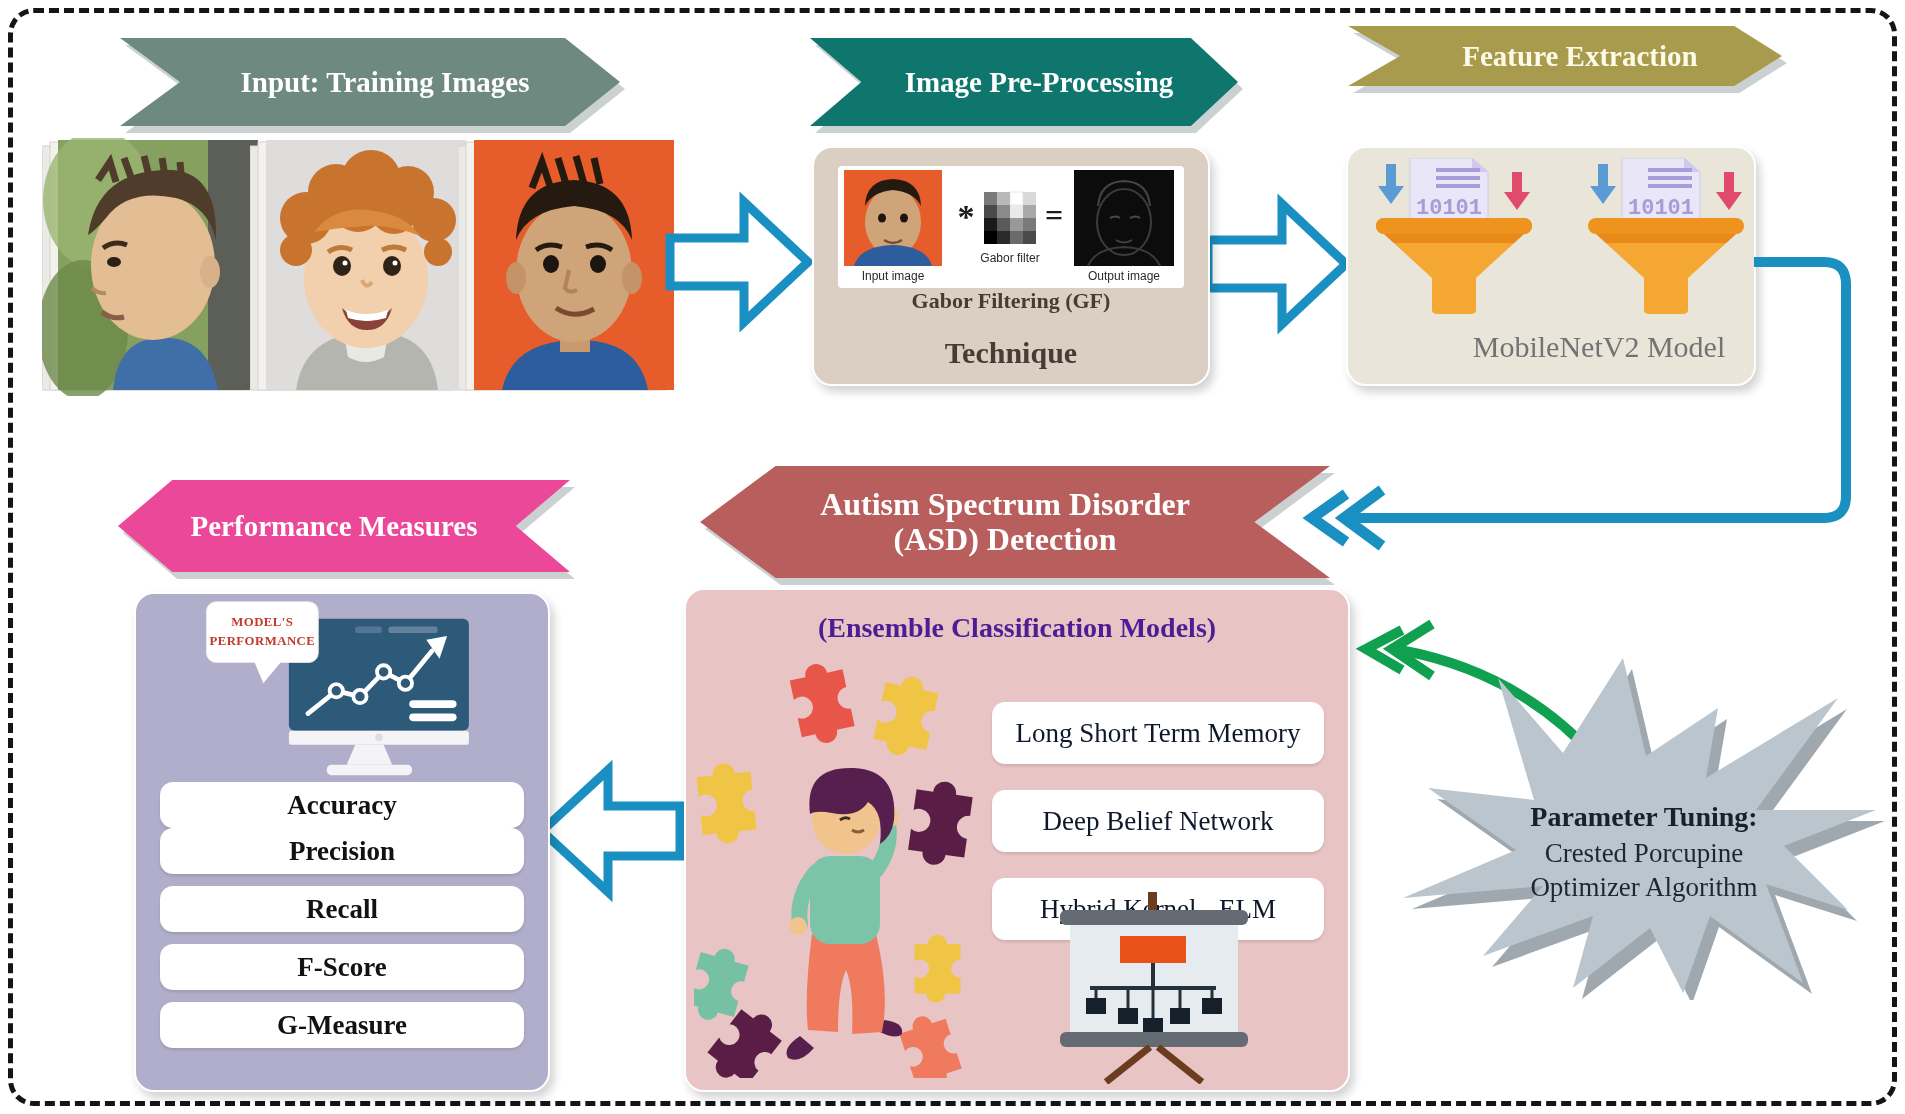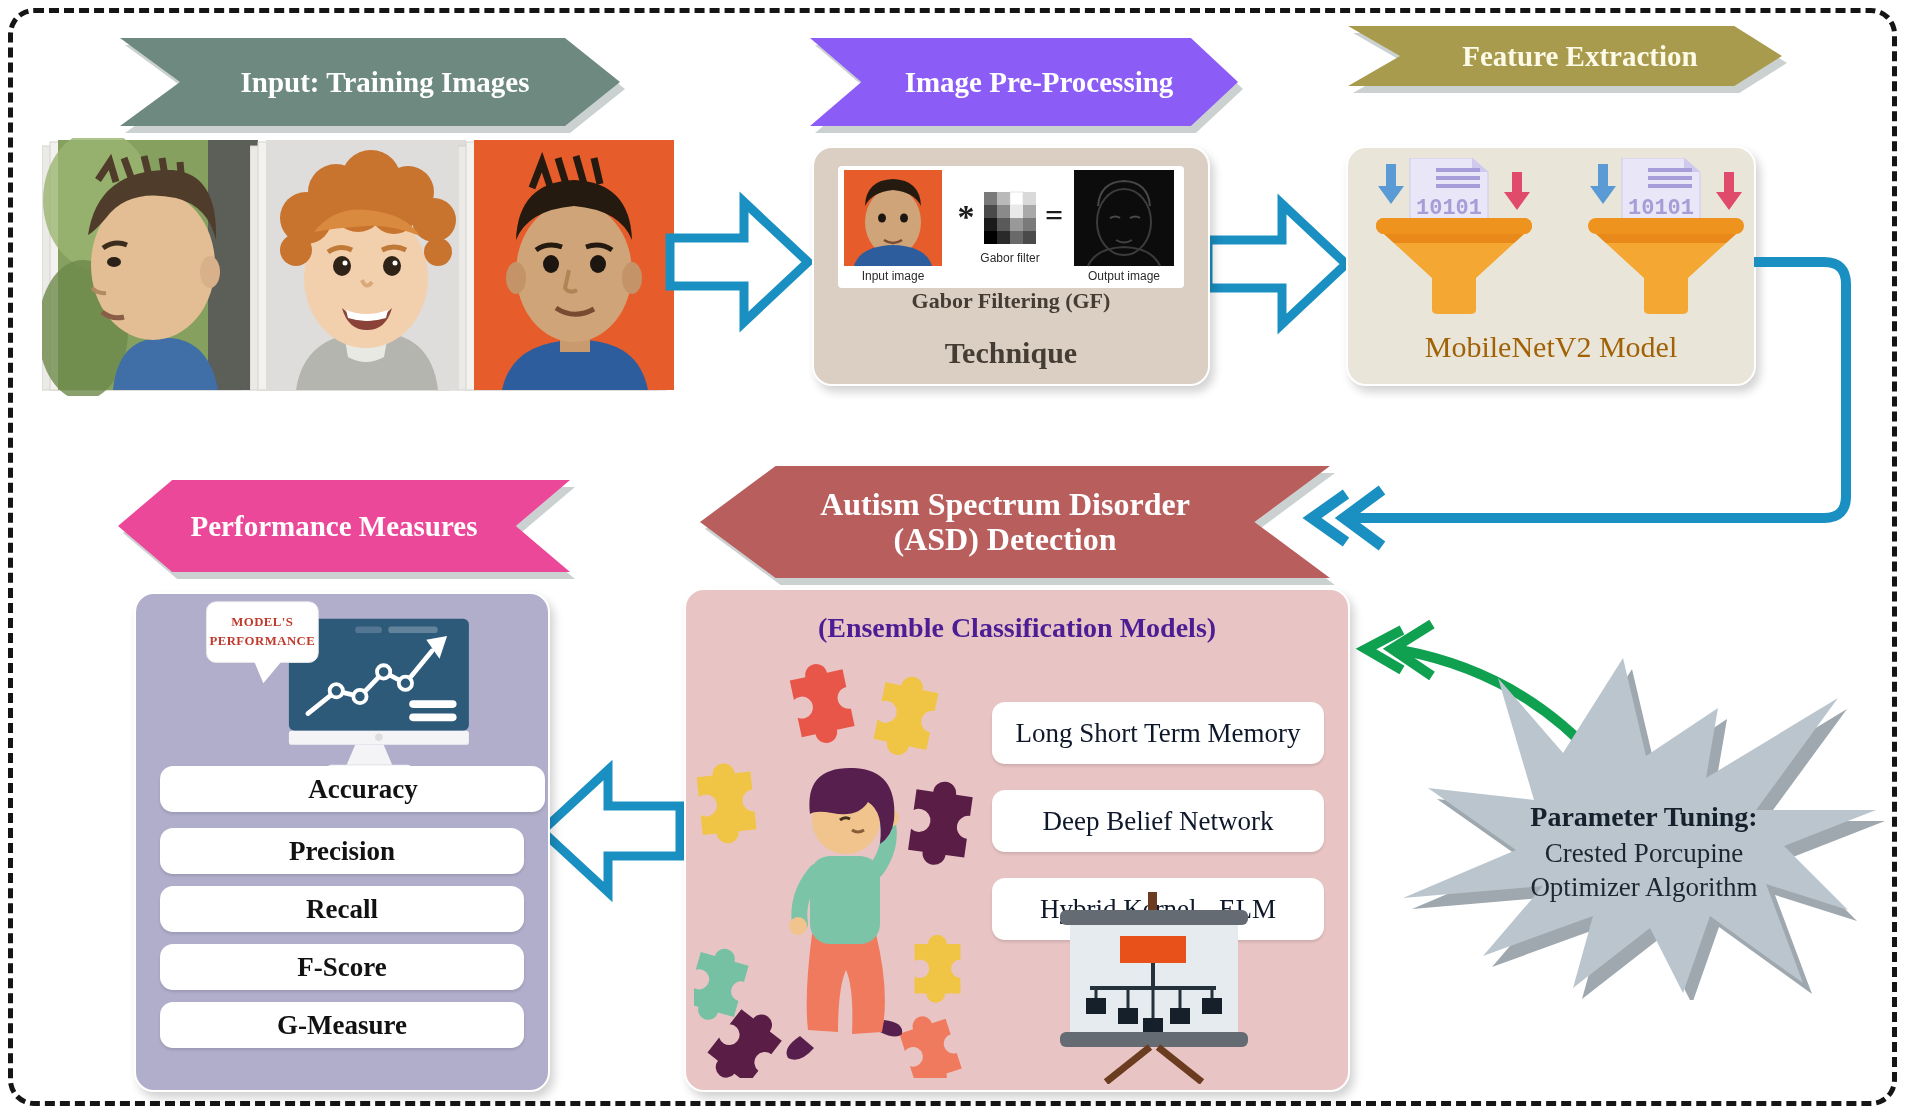--- a/index.html
+++ b/index.html
@@ -30,21 +30,21 @@
 
 <div class="canvas noselect">
   <div class="outer-border"></div>
 
   <div class="banner" style="left:120px;top:38px;width:470px;height:88px;">
     <div class="shape pt-right" style="background:#6e8a80;">
       <span>Input: Training Images</span>
     </div>
   </div>
   <div class="banner" style="left:810px;top:38px;width:398px;height:88px;">
-    <div class="shape pt-right" style="background:#8b5cf6;text-align:right;">
+    <div class="shape pt-right" style="background:#0f766e;text-align:right;">
       <span>Image Pre-Processing</span>
     </div>
   </div>
   <div class="banner" style="left:1348px;top:26px;width:404px;height:60px;">
     <div class="shape pt-right" style="background:#a89b4d;color:#fdfbe8;">
       <span>Feature Extraction</span>
     </div>
   </div>
 
   <svg class="overlay" style="left:42px;top:138px;" width="216" height="258" viewBox="0 0 216 258">
@@ -221,21 +221,21 @@
           <path d="M138,14 v20 h-8 l13,18 13,-18 h-8 V14 z" fill="#e04a6b"></path>
           <g>
             <rect x="2" y="60" width="156" height="16" rx="8" fill="#ef931f"></rect>
             <path d="M10,76 h140 l-48,44 v14 h-44 v-14 z" fill="#f5a733"></path>
             <path d="M58,134 h44 v18 q0,4 -6,4 h-32 q-6,0 -6,-4 z" fill="#f5a733"></path>
             <path d="M10,76 h140 l-10,9 h-120 z" fill="#e8891a"></path>
           </g>
         </g>
       </g>
     </svg>
-    <div class="caption" style="top:182px;font-size:30px;color:#a16207;font-weight:400;">MobileNetV2 Model</div>
+    <div class="caption" style="top:182px;font-size:30px;color:#737373;font-weight:400;margin-left:48px;">MobileNetV2 Model</div>
   </div>
 
   <svg class="overlay" width="1905" height="1114" viewBox="0 0 1905 1114">
 
     <g fill="none" stroke="#1a8fc1" stroke-width="10">
       <path d="M1754 262 H1824 Q1846 262 1846 284 V496 Q1846 518 1824 518 H1348"></path>
       <path d="M1382 490 L1344 518 L1382 546" stroke-width="11"></path>
       <path d="M1346 494 L1312 518 L1346 542" stroke-width="11"></path>
     </g>
 
@@ -275,21 +275,21 @@
       <circle cx="190" cy="147" r="4" fill="#ddd"></circle>
       <path d="M165,155 h30 l9,21 h-48 z" fill="#f4f4f6"></path>
       <rect x="135" y="176" width="90" height="11" rx="5" fill="#f4f4f6"></rect>
       <g>
         <rect x="8" y="4" width="118" height="64" rx="10" fill="#ffffff" stroke="#e8e8e8"></rect>
         <polygon points="58,66 88,66 68,90" fill="#ffffff"></polygon>
         <text x="67" y="30" text-anchor="middle" font-size="13.5" font-weight="700" fill="#c0392b" letter-spacing=".5">MODEL'S</text>
         <text x="67" y="50" text-anchor="middle" font-size="13.5" font-weight="700" fill="#c0392b" letter-spacing=".5">PERFORMANCE</text>
       </g>
     </svg>
-    <div class="pill metric-pill" style="top:172px;padding-left:21px;">
+    <div class="pill metric-pill" style="top:188px;">
         <span>Accuracy</span>
       </div>
     <div class="pill metric-pill" style="top:234px;">
         <span>Precision</span>
       </div>
     <div class="pill metric-pill" style="top:292px;">
         <span>Recall</span>
       </div>
     <div class="pill metric-pill" style="top:350px;">
         <span>F-Score</span>

